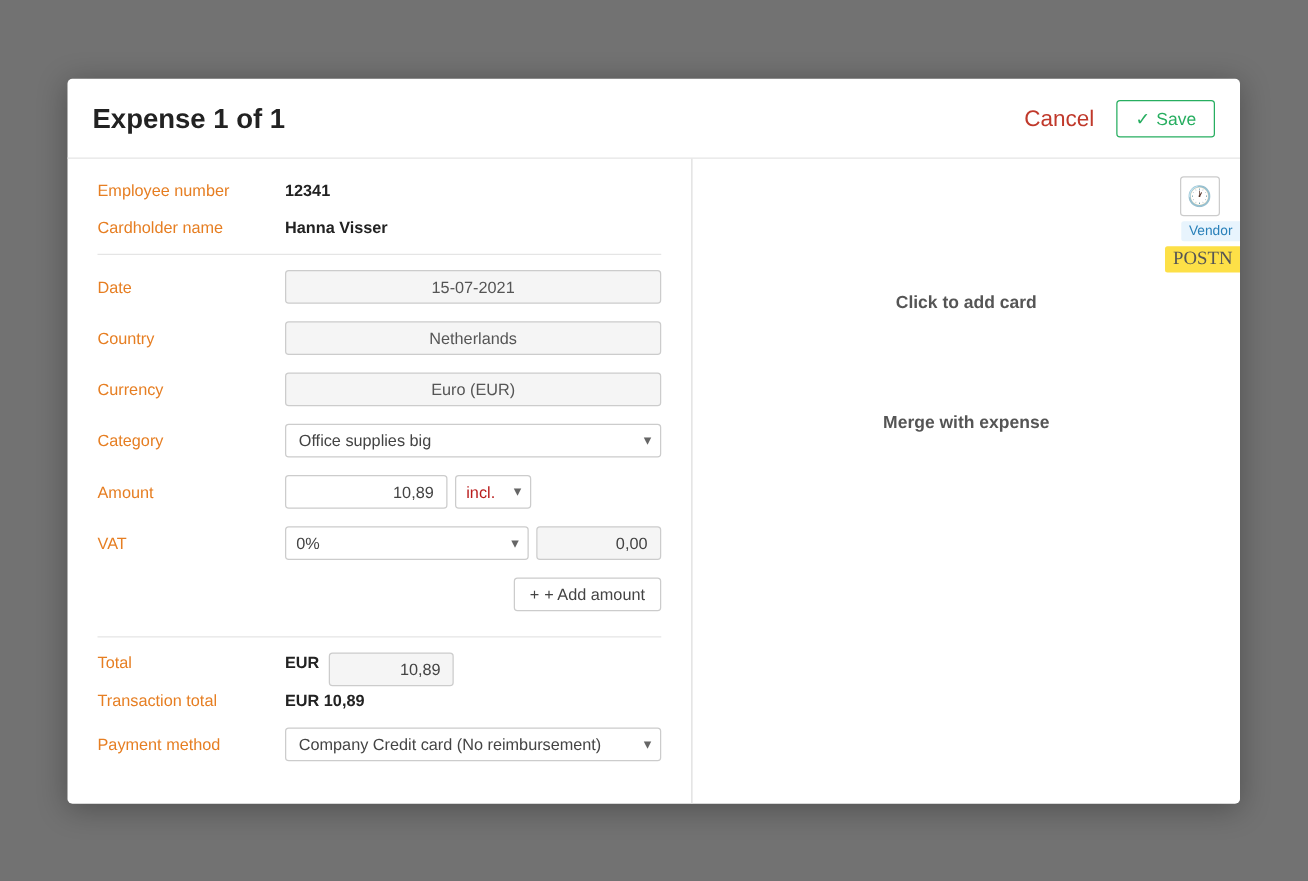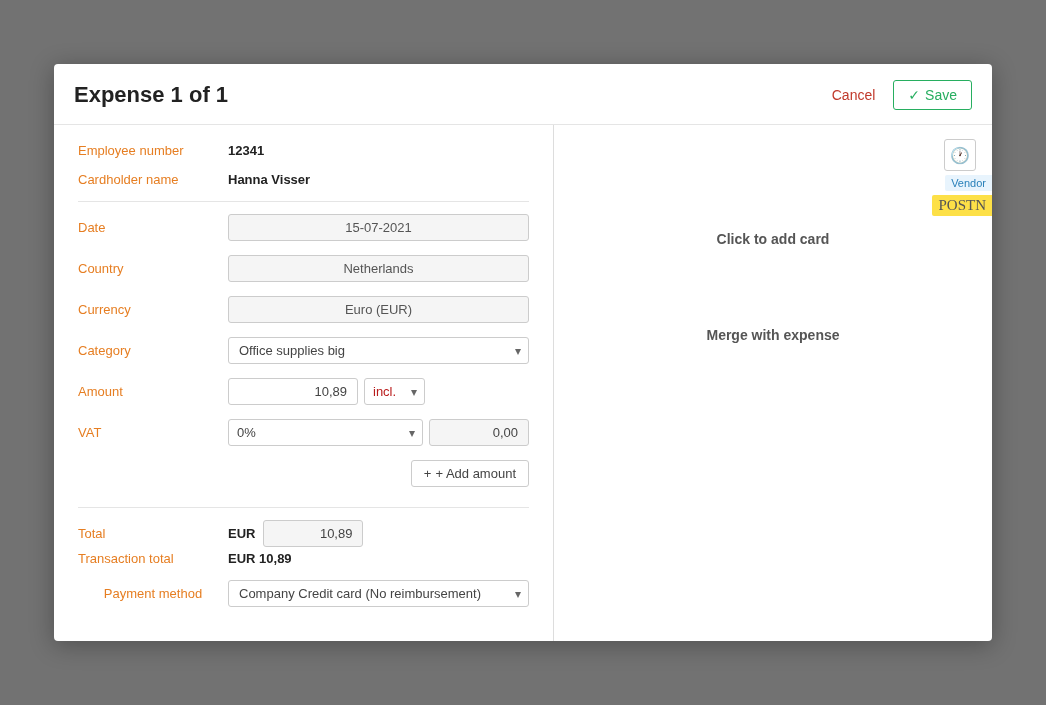--- a/index.html
+++ b/index.html
@@ -42,21 +42,21 @@
     }
     .header-actions {
       display: flex;
       gap: 8px;
       align-items: center;
     }
     .btn-cancel {
       background: none;
       border: none;
       color: #c0392b;
-      font-size: 14px;
+      font-size: 18px;
       cursor: pointer;
       padding: 6px 10px;
     }
     .btn-save {
       background: #fff;
       border: 1.5px solid #27ae60;
       color: #27ae60;
       font-size: 14px;
       cursor: pointer;
       padding: 6px 14px;
@@ -260,21 +260,20 @@
       border-radius: 3px;
       padding: 5px 12px;
       font-size: 13px;
       color: #444;
       cursor: pointer;
       margin-left: auto;
       margin-bottom: 10px;
     }
     .total-row {
       display: flex;
-      align-items: center;
       margin-bottom: 4px;
     }
     .total-label {
       width: 150px;
       min-width: 150px;
       color: #e67e22;
       font-size: 13px;
     }
     .total-eur {
       font-weight: 700;
@@ -311,21 +310,20 @@
     .payment-row {
       display: flex;
       align-items: center;
       margin-bottom: 10px;
     }
     .payment-label {
       width: 150px;
       min-width: 150px;
       color: #e67e22;
       font-size: 13px;
-      text-align: center;
     }
     .add-amount-row {
       display: flex;
       justify-content: flex-end;
       margin-bottom: 10px;
     }
     .divider {
       border: none;
       border-top: 1px solid #e5e5e5;
       margin: 6px 0 12px 0;

